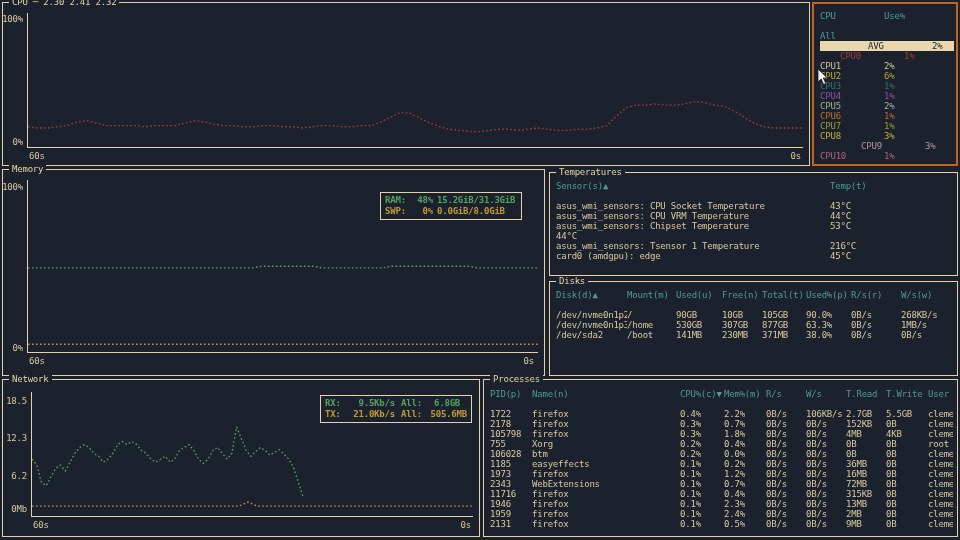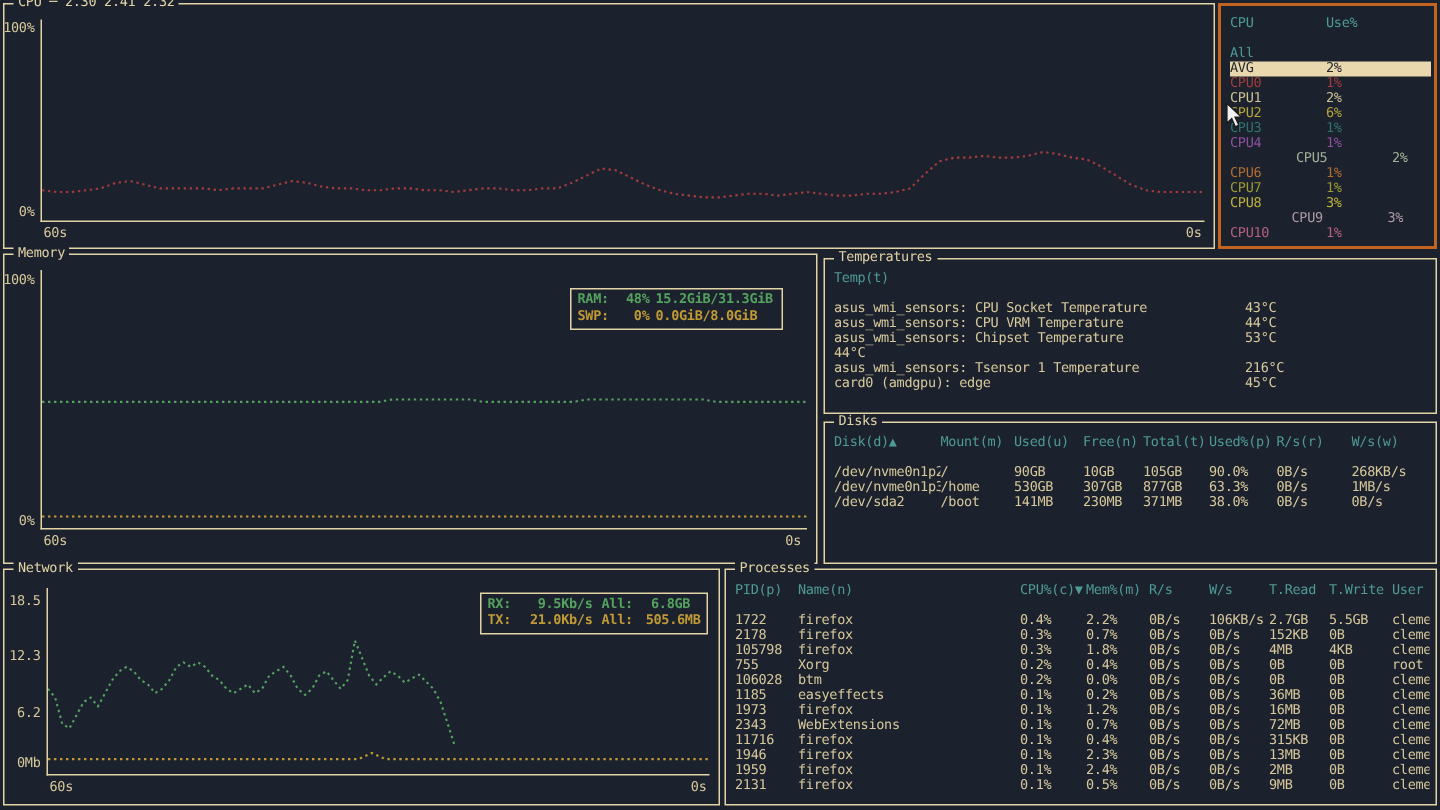--- a/index.html
+++ b/index.html
@@ -53,27 +53,27 @@
         </svg>
     </div>
     <span class="xtick" style="left:26px;top:148px;">60s</span>
     <span class="xtick" style="right:8px;top:148px;">0s</span>
   </div>
 
   <div class="panel selected" style="left:812px;top:2px;width:146px;height:164px;">
     <div class="tablewrap" style="left:6px;right:2px;top:7px;bottom:2px;">
         <div class="trow thead"><span class="tcell" style="width: 64px;">CPU</span><span class="tcell" style="flex: 1 1 0%;">Use%</span></div>
         <div class="trow" style="color: rgb(78, 154, 150);"><span class="tcell" style="width: 64px;">All</span><span class="tcell" style="flex: 1 1 0%;"></span></div>
-        <div class="trow hl"><span class="tcell" style="width: 64px;">AVG</span><span class="tcell" style="flex: 1 1 0%;">2%</span></div>
-        <div class="trow" style="color: rgb(160, 60, 60);"><span class="tcell" style="width: 64px;">CPU0</span><span class="tcell" style="flex: 1 1 0%;">1%</span></div>
+        <div class="trow hl"><span class="tcell" style="width: 64px; margin-left: 48px;">AVG</span><span class="tcell" style="flex: 1 1 0%;">2%</span></div>
+        <div class="trow" style="color: rgb(160, 60, 60); margin-left: 20px;"><span class="tcell" style="width: 64px;">CPU0</span><span class="tcell" style="flex: 1 1 0%;">1%</span></div>
         <div class="trow" style="color: rgb(206, 194, 147);"><span class="tcell" style="width: 64px;">CPU1</span><span class="tcell" style="flex: 1 1 0%;">2%</span></div>
         <div class="trow" style="color: rgb(181, 164, 60);"><span class="tcell" style="width: 64px;">CPU2</span><span class="tcell" style="flex: 1 1 0%;">6%</span></div>
         <div class="trow" style="color: rgb(47, 115, 112);"><span class="tcell" style="width: 64px;">CPU3</span><span class="tcell" style="flex: 1 1 0%;">1%</span></div>
         <div class="trow" style="color: rgb(143, 79, 160);"><span class="tcell" style="width: 64px;">CPU4</span><span class="tcell" style="flex: 1 1 0%;">1%</span></div>
-        <div class="trow" style="color: rgb(163, 176, 153);"><span class="tcell" style="width: 64px; margin-left: 44px;">CPU5</span><span class="tcell" style="flex: 1 1 0%;">2%</span></div>
+        <div class="trow" style="color: rgb(163, 176, 153);"><span class="tcell" style="width: 64px;">CPU5</span><span class="tcell" style="flex: 1 1 0%;">2%</span></div>
         <div class="trow" style="color: rgb(178, 108, 46);"><span class="tcell" style="width: 64px;">CPU6</span><span class="tcell" style="flex: 1 1 0%;">1%</span></div>
         <div class="trow" style="color: rgb(156, 155, 49);"><span class="tcell" style="width: 64px;">CPU7</span><span class="tcell" style="flex: 1 1 0%;">1%</span></div>
         <div class="trow" style="color: rgb(193, 177, 58);"><span class="tcell" style="width: 64px;">CPU8</span><span class="tcell" style="flex: 1 1 0%;">3%</span></div>
         <div class="trow" style="color: rgb(175, 154, 165); margin-left: 41px;"><span class="tcell" style="width: 64px;">CPU9</span><span class="tcell" style="flex: 1 1 0%;">3%</span></div>
         <div class="trow" style="color: rgb(179, 96, 127);"><span class="tcell" style="width: 64px;">CPU10</span><span class="tcell" style="flex: 1 1 0%;">1%</span></div>
       </div>
   </div>
 
   <div class="panel" style="left:2px;top:169px;width:543px;height:207px;">
     <span class="ptitle">Memory</span>
@@ -99,21 +99,21 @@
         <span class="c1">SWP:</span>
         <span class="c2">0%</span>
         <span class="c3">0.0GiB/8.0GiB</span>
       </div>
     </div>
   </div>
 
   <div class="panel" style="left:549px;top:172px;width:409px;height:104px;">
     <span class="ptitle">Temperatures</span>
     <div class="tablewrap" style="left:6px;right:4px;top:8px;bottom:2px;">
-        <div class="trow thead"><span class="tcell" style="flex: 1 1 0%;">Temp(t)</span></div>
+        <div class="trow thead"><span class="tcell" style="width: 274px;">Sensor(s)▲</span><span class="tcell" style="flex: 1 1 0%;">Temp(t)</span></div>
         <div class="trow"><span class="tcell" style="width: 274px;">asus_wmi_sensors: CPU Socket Temperature</span><span class="tcell" style="flex: 1 1 0%;">43°C</span></div>
         <div class="trow"><span class="tcell" style="width: 274px;">asus_wmi_sensors: CPU VRM Temperature</span><span class="tcell" style="flex: 1 1 0%;">44°C</span></div>
         <div class="trow"><span class="tcell" style="width: 274px;">asus_wmi_sensors: Chipset Temperature</span><span class="tcell" style="flex: 1 1 0%;">53°C</span></div>
         <div class="trow"><span class="tcell" style="flex: 1 1 0%;">44°C</span></div>
         <div class="trow"><span class="tcell" style="width: 274px;">asus_wmi_sensors: Tsensor 1 Temperature</span><span class="tcell" style="flex: 1 1 0%;">216°C</span></div>
         <div class="trow"><span class="tcell" style="width: 274px;">card0 (amdgpu): edge</span><span class="tcell" style="flex: 1 1 0%;">45°C</span></div>
       </div>
   </div>
 
   <div class="panel" style="left:549px;top:281px;width:409px;height:95px;">

